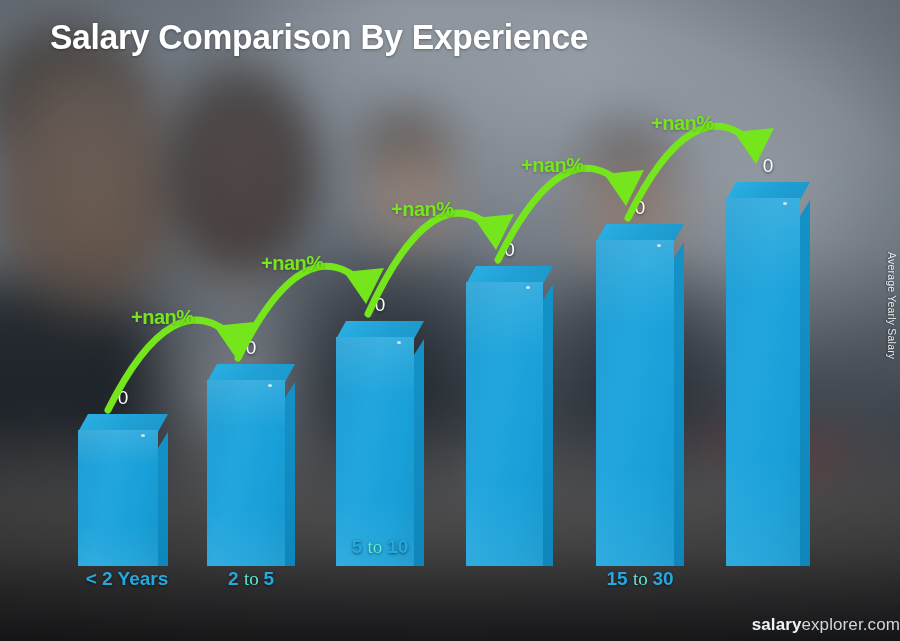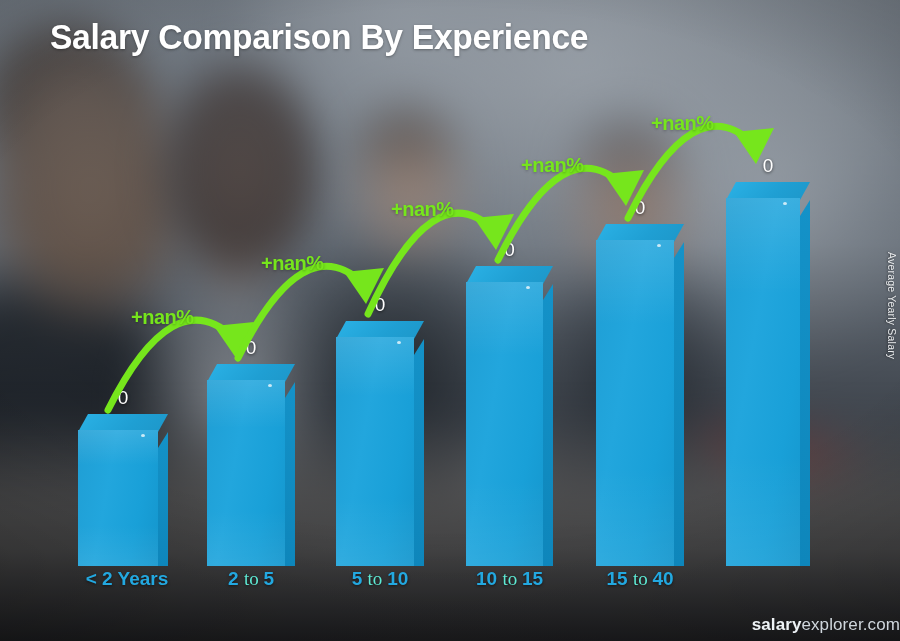--- a/index.html
+++ b/index.html
@@ -204,37 +204,36 @@
       </div>
       <div class="bar-value" style="left: 207px; width: 88px; top: 337px;">0</div>
       <div class="cat-label" style="left: 177px; width: 148px; top: 568px;"><span>2 </span><span class="soft">to </span><span>5</span></div>
       <div class="bar" style="left: 336px; top: 321px; width: 88px; height: 245px;">
         <div class="top" style="left: 0px; top: 0px; width: 88px; height: 18px; clip-path: polygon(10px 0px, 100% 0px, 78px 100%, 0px 100%);"></div>
         <div class="side" style="width: 10px; height: 227px; clip-path: polygon(0px 16px, 100% 0px, 100% 100%, 0px 100%);"></div>
         <div class="front" style="width: 78px; height: 229px;"></div>
         <div class="glint" style="left: 61px; top: 20px;"></div>
       </div>
       <div class="bar-value" style="left: 336px; width: 88px; top: 294px;">0</div>
-      <div class="cat-label" style="left: 306px; width: 148px; top: 568px;"><span>5 </span><span class="soft">to </span><span>10</span></div>
+      <div class="cat-label" style="left: 306px; width: 148px; top: 536px;"><span>5 </span><span class="soft">to </span><span>10</span></div>
       <div class="bar" style="left: 466px; top: 266px; width: 87px; height: 300px;">
         <div class="top" style="left: 0px; top: 0px; width: 87px; height: 18px; clip-path: polygon(10px 0px, 100% 0px, 77px 100%, 0px 100%);"></div>
         <div class="side" style="width: 10px; height: 282px; clip-path: polygon(0px 16px, 100% 0px, 100% 100%, 0px 100%);"></div>
         <div class="front" style="width: 77px; height: 284px;"></div>
         <div class="glint" style="left: 60px; top: 20px;"></div>
       </div>
       <div class="bar-value" style="left: 466px; width: 87px; top: 239px;">0</div>
-      <div class="cat-label" style="left: 436px; width: 147px; top: 568px;"><span>10 </span><span class="soft">to </span><span>15</span></div>
       <div class="bar" style="left: 596px; top: 224px; width: 88px; height: 342px;">
         <div class="top" style="left: 0px; top: 0px; width: 88px; height: 18px; clip-path: polygon(10px 0px, 100% 0px, 78px 100%, 0px 100%);"></div>
         <div class="side" style="width: 10px; height: 324px; clip-path: polygon(0px 16px, 100% 0px, 100% 100%, 0px 100%);"></div>
         <div class="front" style="width: 78px; height: 326px;"></div>
         <div class="glint" style="left: 61px; top: 20px;"></div>
       </div>
       <div class="bar-value" style="left: 596px; width: 88px; top: 197px;">0</div>
-      <div class="cat-label" style="left: 566px; width: 148px; top: 568px;"><span>15 </span><span class="soft">to </span><span>40</span></div>
+      <div class="cat-label" style="left: 566px; width: 148px; top: 568px;"><span>15 </span><span class="soft">to </span><span>30</span></div>
       <div class="bar" style="left: 726px; top: 182px; width: 84px; height: 384px;">
         <div class="top" style="left: 0px; top: 0px; width: 84px; height: 18px; clip-path: polygon(10px 0px, 100% 0px, 74px 100%, 0px 100%);"></div>
         <div class="side" style="width: 10px; height: 366px; clip-path: polygon(0px 16px, 100% 0px, 100% 100%, 0px 100%);"></div>
         <div class="front" style="width: 74px; height: 368px;"></div>
         <div class="glint" style="left: 57px; top: 20px;"></div>
       </div>
       <div class="bar-value" style="left: 726px; width: 84px; top: 155px;">0</div>
       <div class="growth" style="left: 88px; top: 282px; width: 190px; height: 168px;">
         <svg width="190" height="168" viewBox="0 0 190 168">
           <path d="M 20 128 Q 85 -2 146 56" fill="none" stroke="#76e61c" stroke-width="7" stroke-linecap="round"></path>

